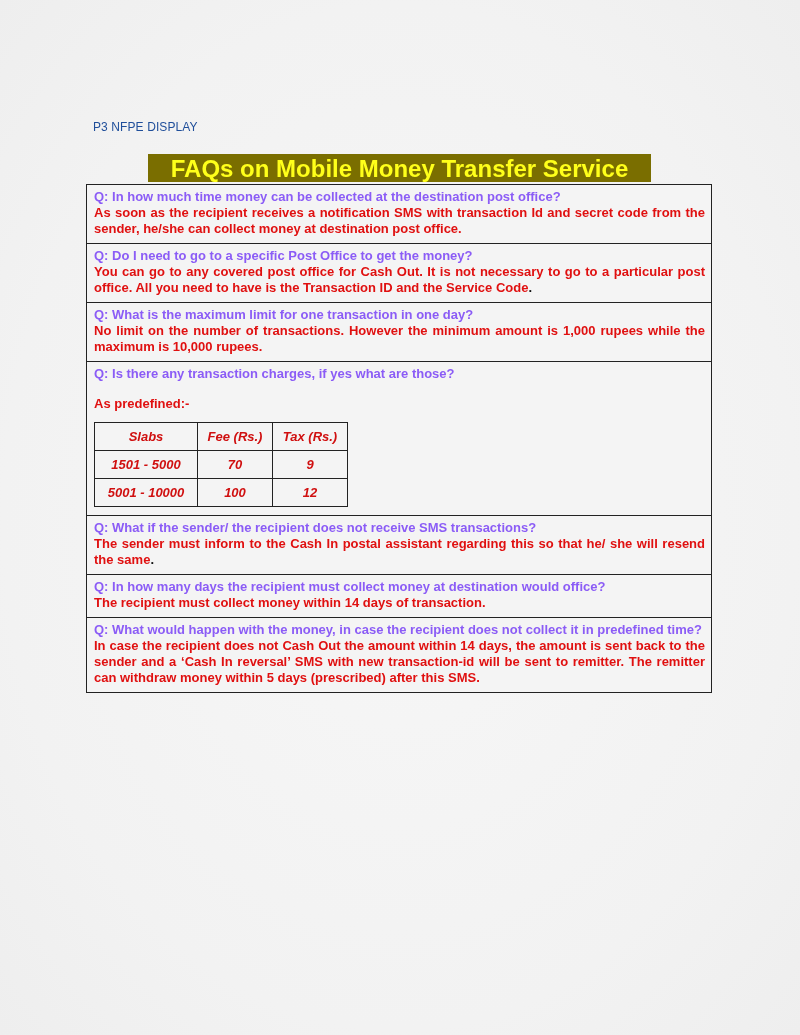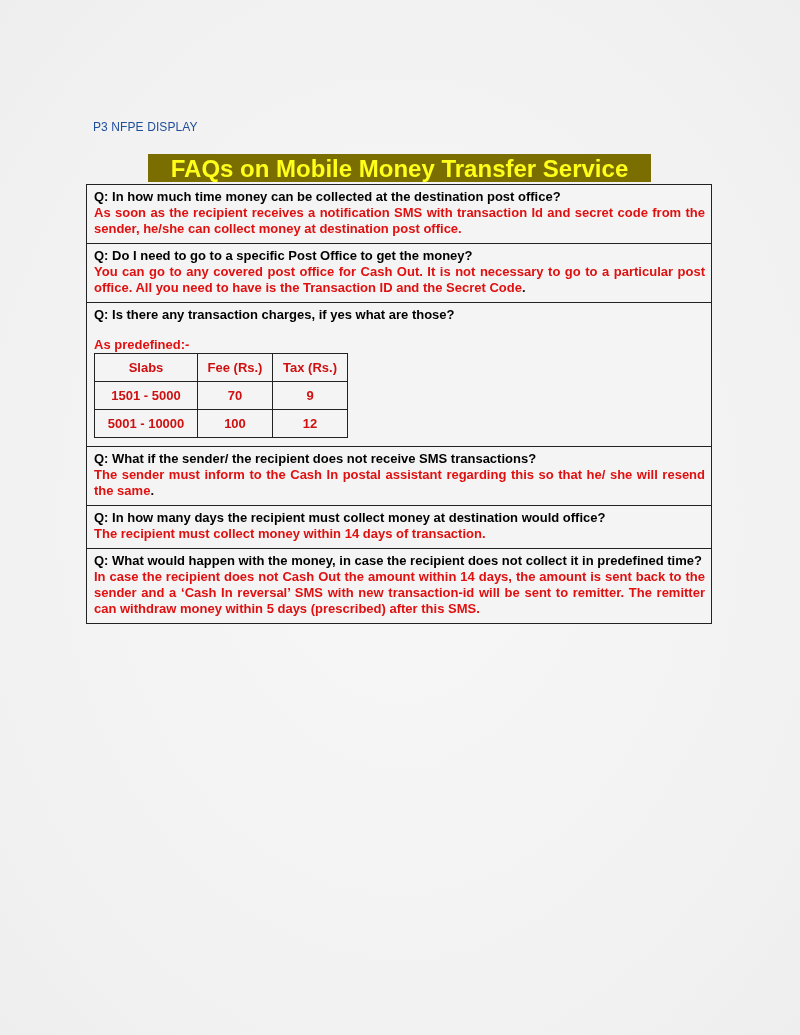--- a/index.html
+++ b/index.html
@@ -34,39 +34,40 @@
     position: absolute; left: 86px; top: 184px; width: 624px;
     border: 1.5px solid #222;
     background: #f4f4f4;
   }
   .faq-item {
     border-top: 1.5px solid #222;
     padding: 4px 6px 6px 7px;
   }
   .faq-item:first-child { border-top: none; }
   .q {
-    color: #000000;
+    color: #8b5cf6;
     font-weight: bold;
     font-size: 13px;
     line-height: 16px;
     text-align: justify;
   }
   .a {
     color: #e01010;
     font-weight: bold;
     font-size: 13px;
     line-height: 16px;
     text-align: justify;
   }
   .a .dot { color: #111; }
   .gap { height: 14px; }
   table.fees {
     border-collapse: collapse;
-    margin-top: 0px;
+    margin-top: 10px;
     margin-left: 0px;
+    font-style: italic;
   }
   table.fees td, table.fees th {
     border: 1.5px solid #222;
     font-weight: bold;
     font-size: 13px;
     text-align: center;
     height: 27px;
     padding: 0 4px;
   }
   table.fees th { color: #d01010; }
@@ -84,23 +85,27 @@
 
   <div class="faq-box">
 
     <div class="faq-item">
       <div class="q">Q: In how much time money can be collected at the destination post office?</div>
       <div class="a">As soon as the recipient receives a notification SMS with transaction Id and secret code from the sender, he/she can collect money at destination post office.</div>
     </div>
 
     <div class="faq-item">
       <div class="q">Q: Do I need to go to a specific Post Office to get the money?</div>
-      <div class="a"><span>You can go to any covered post office for Cash Out. It is not necessary to go to a particular post office. All you need to have is the Transaction ID and the Secret Code</span><span class="dot">.</span></div>
+      <div class="a"><span>You can go to any covered post office for Cash Out. It is not necessary to go to a particular post office. All you need to have is the Transaction ID and the Service Code</span><span class="dot">.</span></div>
     </div>
 
+    <div class="faq-item">
+      <div class="q">Q: What is the maximum limit for one transaction in one day?</div>
+      <div class="a">No limit on the number of transactions. However the minimum amount is 1,000 rupees while the maximum is 10,000 rupees.</div>
+    </div>
 
     <div class="faq-item" style="padding-bottom:8px;">
       <div class="q">Q: Is there any transaction charges, if yes what are those?</div>
       <div class="gap"></div>
       <div class="a">As predefined:-</div>
       <table class="fees">
         <tbody>
             <tr>
           <th class="col1">Slabs</th>
           <th class="col2">Fee (Rs.)</th>

